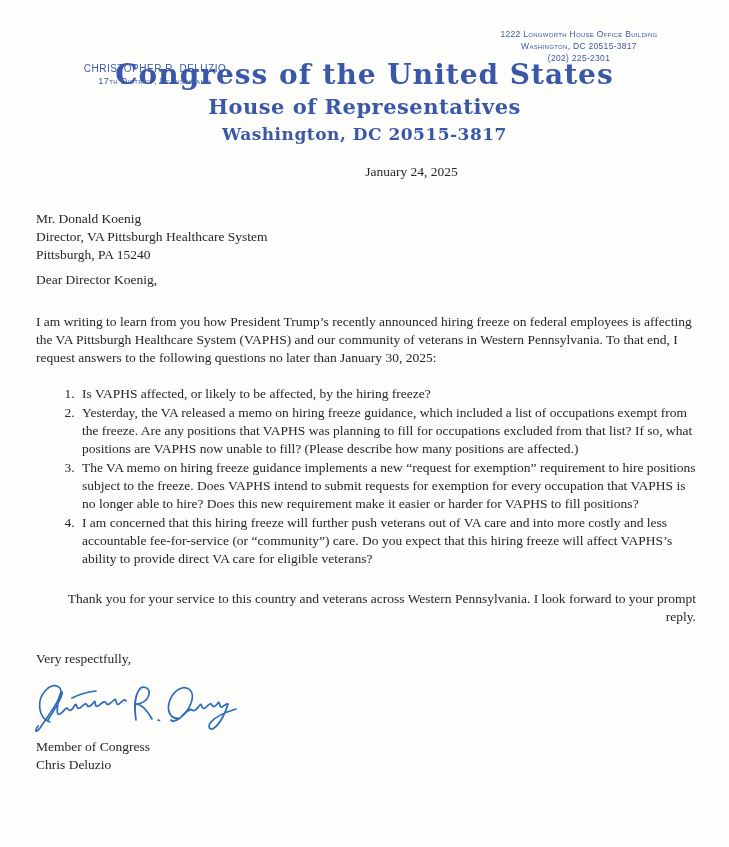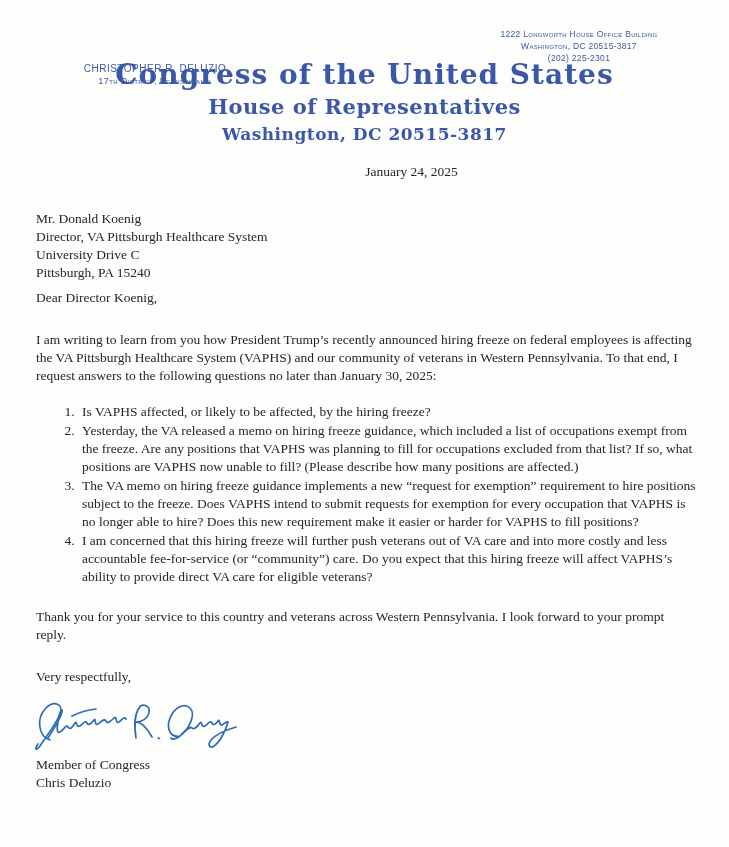--- a/index.html
+++ b/index.html
@@ -105,21 +105,21 @@
   .salutation { margin-top: 7px; }
   .para { margin-top: 24px; text-align: left; }
   ol.question-list {
     margin: 18px 0 16px 0;
     padding-left: 42px;
   }
   ol.question-list li {
     margin-bottom: 1px;
     padding-left: 4px;
   }
-  .closing-para { margin-top: 22px; }
+  .closing-para { margin-top: 22px; text-align: right; }
   .valediction { margin-top: 24px; }
 
   .signature-wrap {
     margin-top: 8px;
     margin-left: -6px;
     height: 62px;
   }
   .signer-block { margin-top: 0px; }
   .signer-block div { line-height: 18px; }
 </style>
@@ -146,21 +146,20 @@
     <div class="org-line3">Washington, DC 20515-3817</div>
   </div>
 
   <div class="date-line">January 24, 2025</div>
 
   <div class="letter-body">
 
     <div class="recipient-block">
       <div>Mr. Donald Koenig</div>
       <div>Director, VA Pittsburgh Healthcare System</div>
-      <div>University Drive C</div>
       <div>Pittsburgh, PA 15240</div>
     </div>
 
     <div class="salutation">Dear Director Koenig,</div>
 
     <div class="para">I am writing to learn from you how President Trump’s recently announced hiring freeze on federal employees is affecting the VA Pittsburgh Healthcare System (VAPHS) and our community of veterans in Western Pennsylvania. To that end, I request answers to the following questions no later than January 30, 2025:</div>
 
     <ol class="question-list">
       <li>Is VAPHS affected, or likely to be affected, by the hiring freeze?</li>
       <li>Yesterday, the VA released a memo on hiring freeze guidance, which included a list of occupations exempt from the freeze. Are any positions that VAPHS was planning to fill for occupations excluded from that list? If so, what positions are VAPHS now unable to fill? (Please describe how many positions are affected.)</li>

